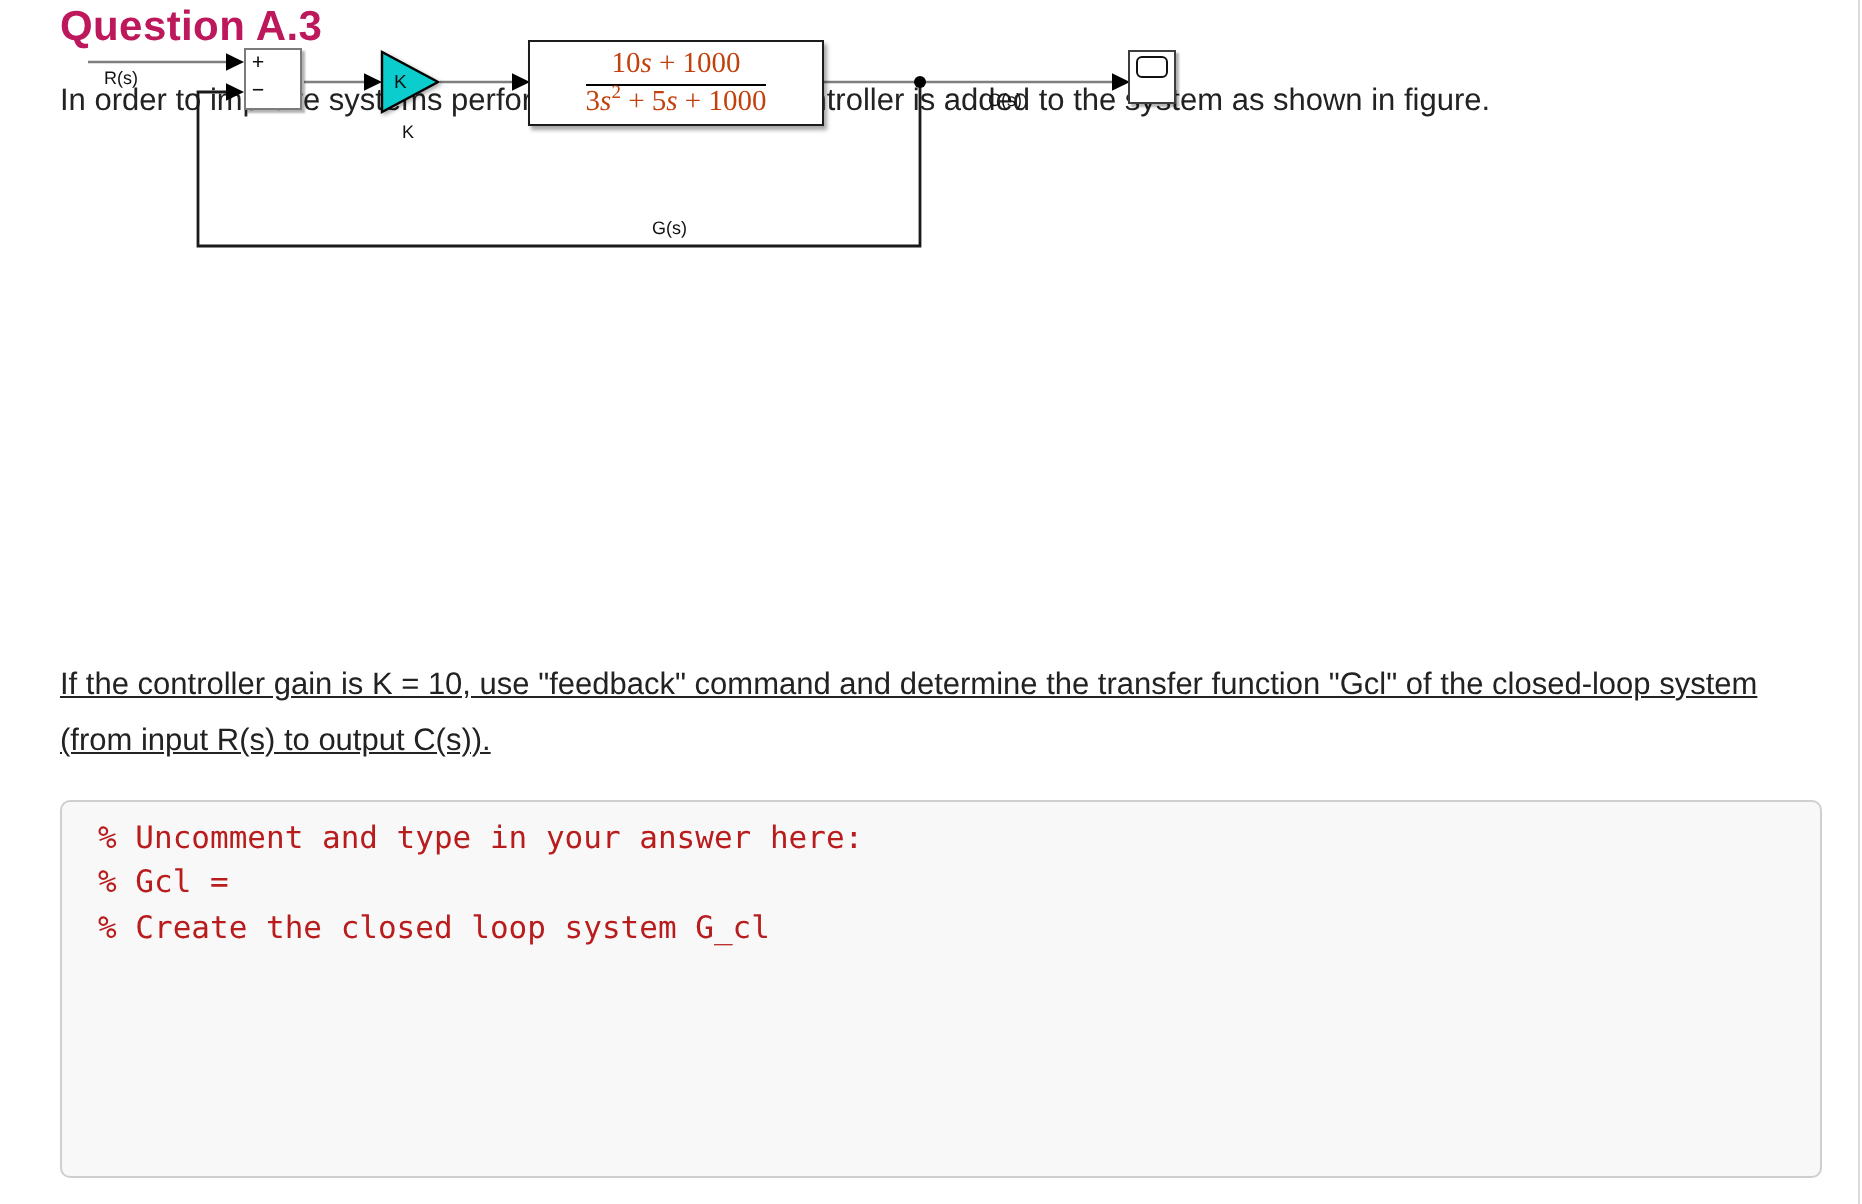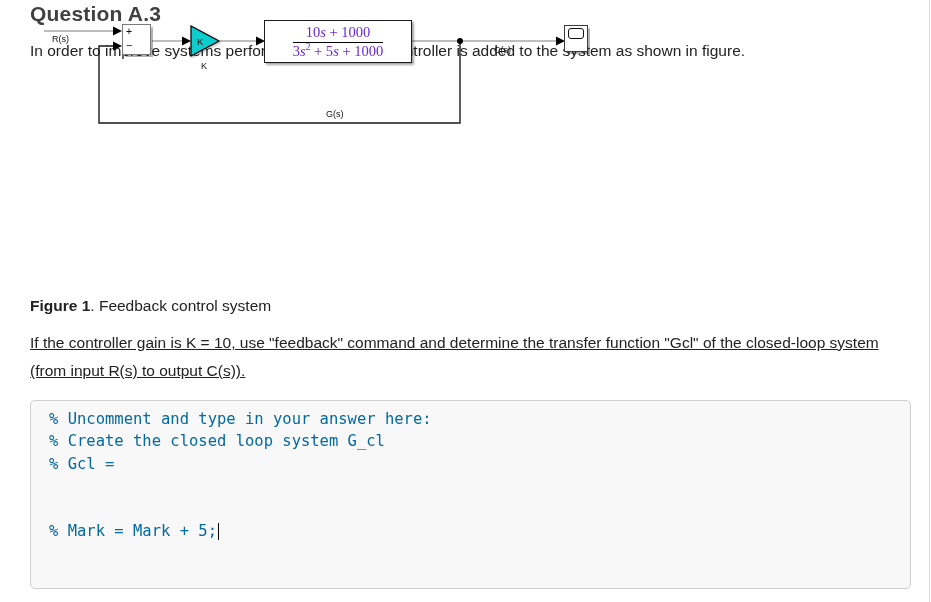--- a/index.html
+++ b/index.html
@@ -1,39 +1,39 @@
 <!DOCTYPE html>
 <html><head>
 <meta charset="utf-8">
 <style>
   html,body{margin:0;padding:0;background:#fff;}
   .page{position:relative;width:931px;height:602px;background:#ffffff;overflow:hidden;
         font-family:"Liberation Sans",sans-serif;color:#212121;}
   .abs{position:absolute;}
-  h1.title{margin:0;font-size:21px;font-weight:700;color:#404040;letter-spacing:0.2px;}
+  h1.title{margin:0;font-size:21px;font-weight:700;color:#be185d;letter-spacing:0.2px;}
   p.body-text{margin:0;font-size:15.5px;line-height:28px;color:#222;}
   p.intro{line-height:22px;}
   p.caption{margin:0;font-size:15.5px;color:#222;}
   p.caption b{font-weight:700;}
 
   
   .diagram{left:16px;top:90;width:931px;height:135px;}
   .wires{position:absolute;left:0;top:0;}
   .blk-label{position:absolute;font-size:9px;color:#111;white-space:nowrap;}
   .sum-block{left:106px;top:24px;width:27px;height:29px;background:#fff;
              border:1.5px solid #7b7b7b;box-shadow:1.5px 1.5px 1px rgba(0,0,0,.3);}
   .sum-sign{position:absolute;font-size:10px;color:#111;line-height:10px;font-family:"DejaVu Sans Mono",monospace;}
   .sum-plus{left:3px;top:2px;}
   .sum-minus{left:3px;bottom:3px;}
   .gain-svg{position:absolute;left:174px;top:25px;filter:drop-shadow(1px 1px 1px rgba(0,0,0,.35));}
   .gain-k{position:absolute;left:181px;top:36px;font-size:9.5px;color:#111;}
   .tf-block{left:248px;top:20px;width:146px;height:41px;background:#fff;border:1px solid #1c1c1c;
             box-shadow:1.5px 2px 2px rgba(0,0,0,.35);display:flex;align-items:center;justify-content:center;}
   .frac{display:inline-block;text-align:center;font-family:"Liberation Serif",serif;
-        font-size:14.5px;color:#6d28d9;line-height:17px;}
+        font-size:14.5px;color:#c2410c;line-height:17px;}
   .frac .num{display:block;border-bottom:1px solid #000;padding:0 5px 1px 5px;}
   .frac .den{display:block;padding-top:0px;}
   .frac .it{font-style:italic;}
   .frac sup{font-size:9.5px;vertical-align:super;line-height:0;}
   .scope-block{left:548px;top:25px;width:22px;height:25px;background:#fff;border:1.5px solid #3d3d3d;
                box-shadow:1.5px 1.5px 1px rgba(0,0,0,.3);}
   .scope-screen{margin:2px auto 0 auto;width:14px;height:9px;border:1.5px solid #111;border-radius:3px;background:#fff;}
 
   
   .code-editor{left:30px;top:400px;width:881px;height:189px;background:#f8f8f8;
@@ -94,29 +94,25 @@
     </div>
     <span class="blk-label" style="left:310px;top:67px;margin-top:42px;">G(s)</span>
 
     <span class="blk-label" style="left:478px;top:45px;text-align:right;">C(s)</span>
 
     <div class="abs scope-block">
       <div class="scope-screen"></div>
     </div>
   </div>
 
-  <p class="caption abs" style="left:30px;top:297px;">
-    <b>Figure 1</b><span>. Feedback control system</span>
-  </p>
 
   <p class="body-text abs" style="left:30px;top:329px;width:880px;text-decoration:underline;">If the controller gain is K = 10, use "feedback" command and determine the transfer function "Gcl" of the closed-loop system (from input R(s) to output C(s)).</p>
 
-  <div class="abs code-editor" style="color: #0369a1;">
+  <div class="abs code-editor" style="color: #b91c1c;">
     <div class="code-line"><span>% Uncomment and type in your answer here:</span></div>
+    <div class="code-line"><span>% Gcl =</span></div>
     <div class="code-line"><span>% Create the closed loop system G_cl</span></div>
-    <div class="code-line"><span>% Gcl =</span></div>
     <div class="code-line"><span></span></div>
     <div class="code-line"><span></span></div>
-    <div class="code-line"><span>% Mark = Mark + 5;</span><span class="cursor"></span></div>
   </div>
 
   <div class="abs divider"></div>
 </div>
 
 </body></html>

